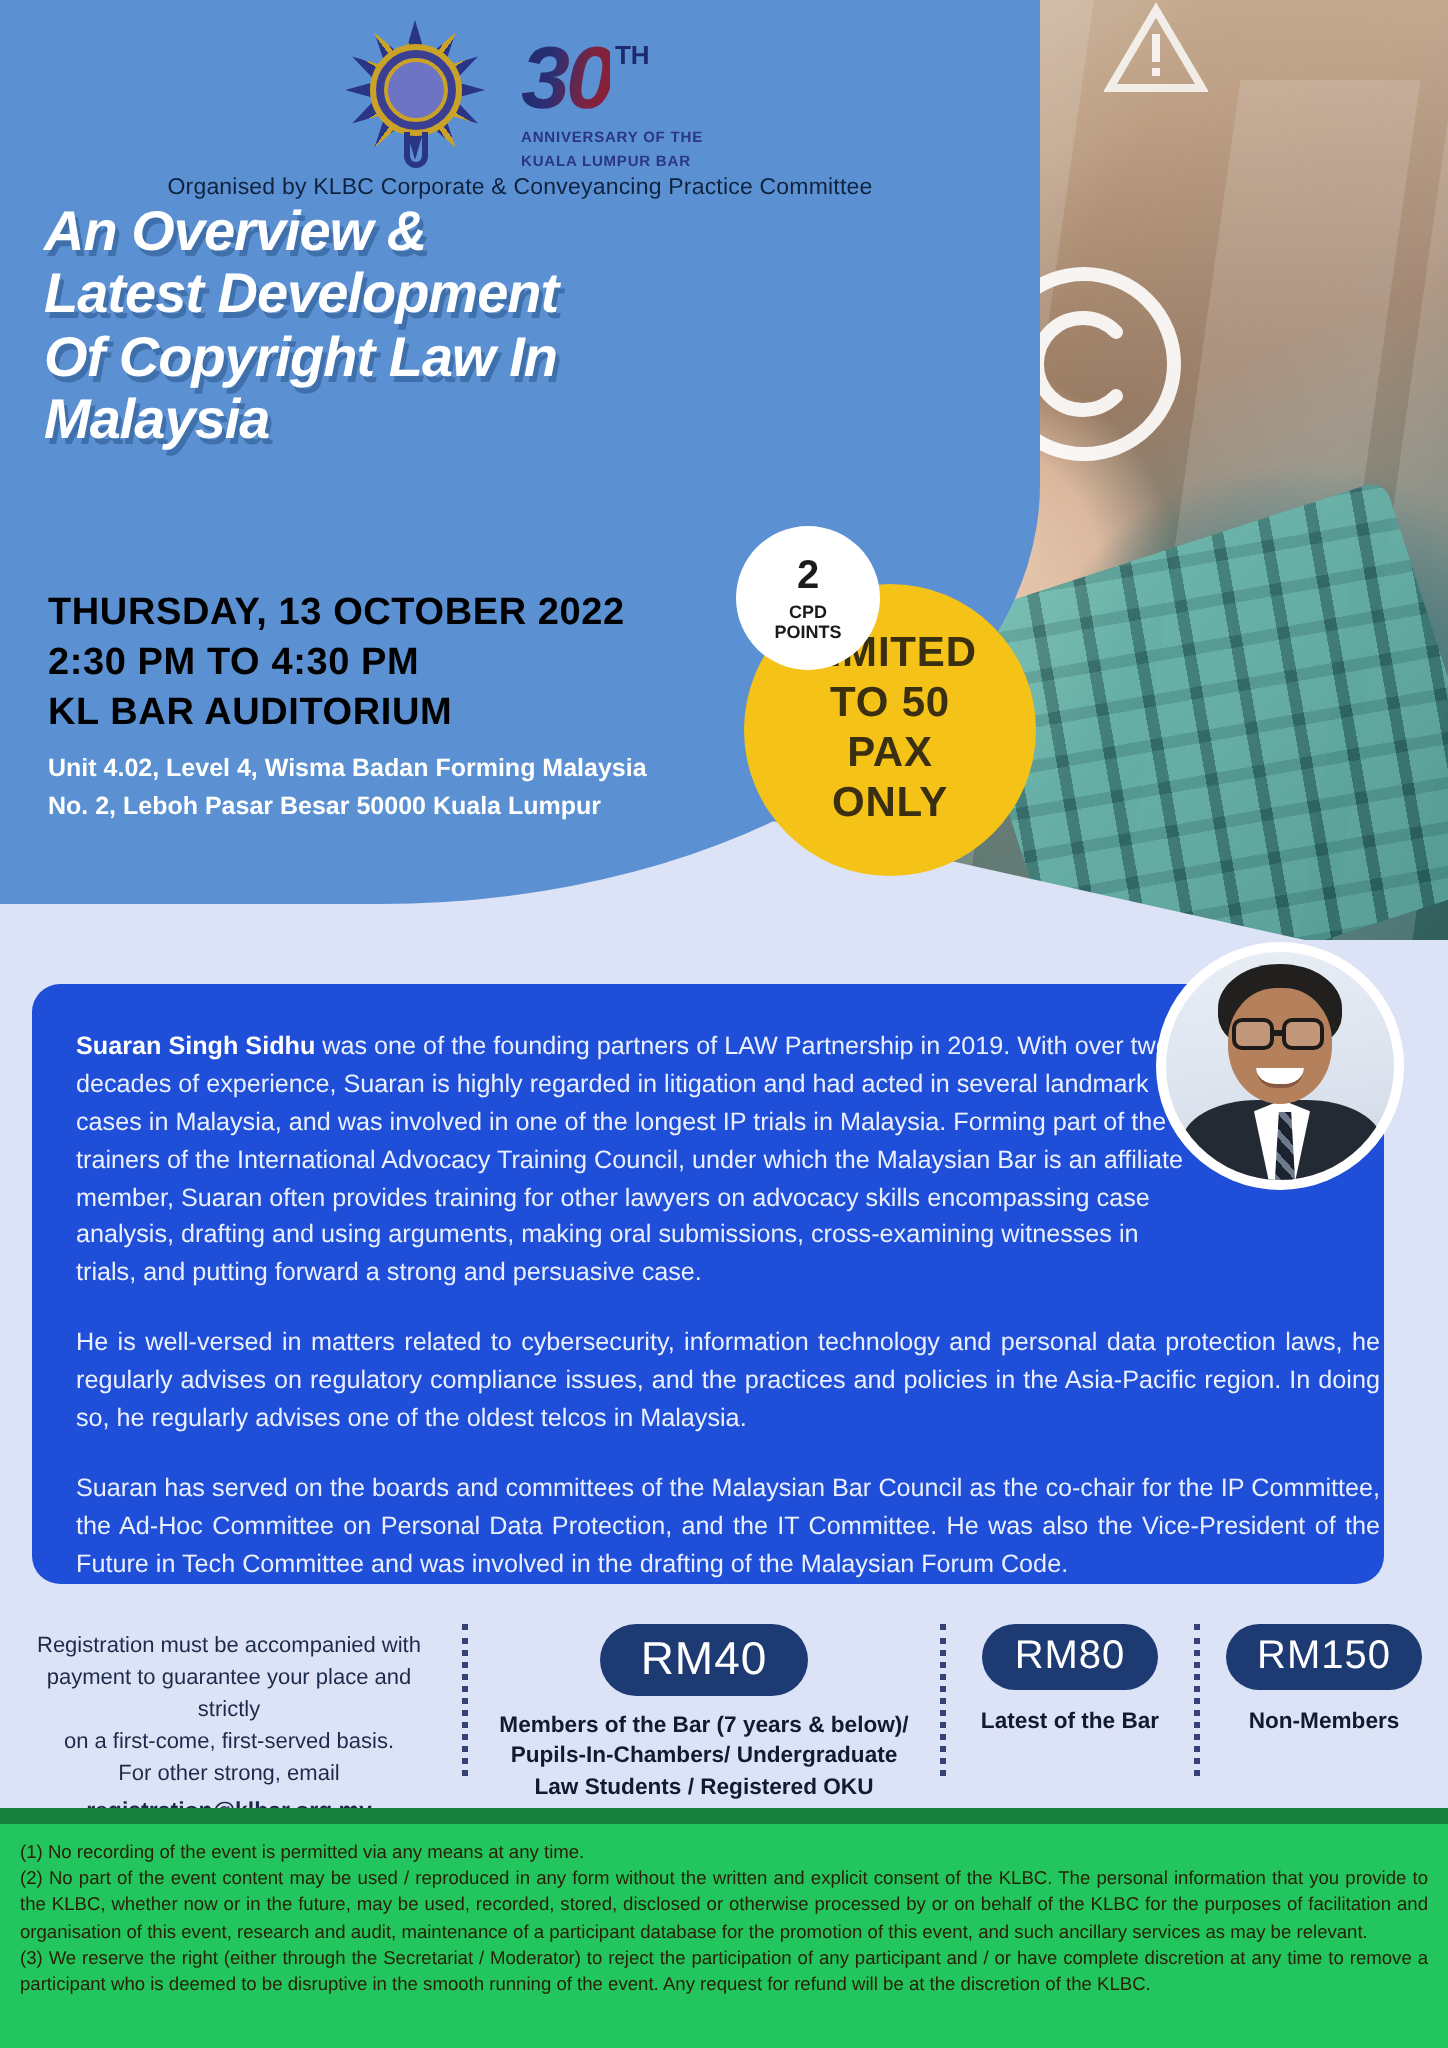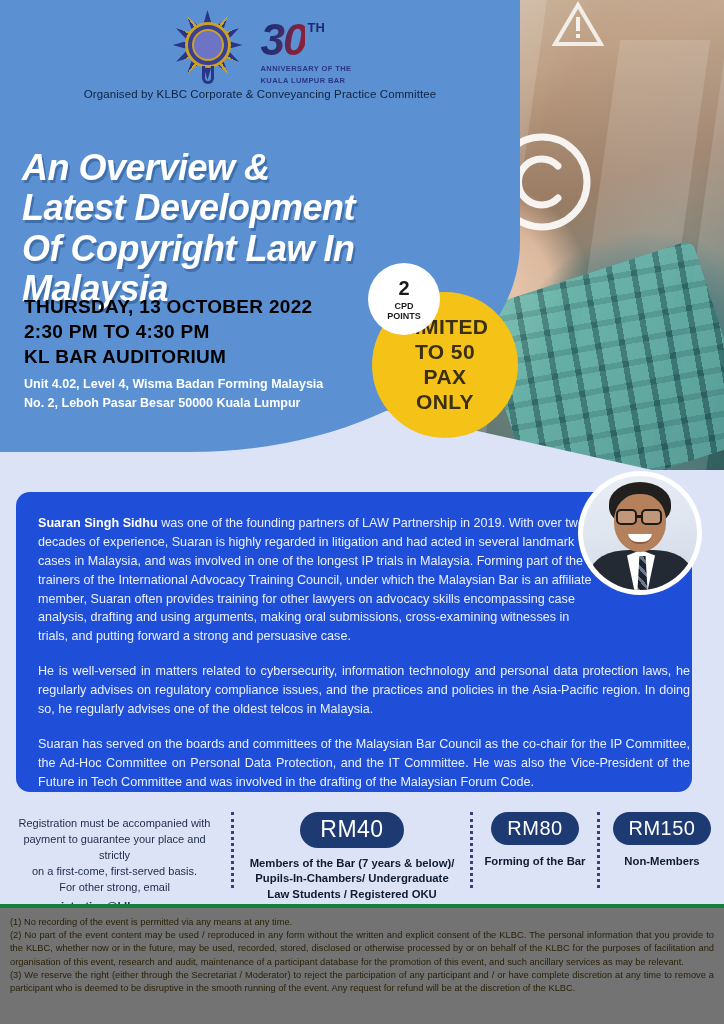--- a/index.html
+++ b/index.html
@@ -109,24 +109,23 @@
   .thirty-th { font-size:13px; font-weight:bold; color:#1f2a6e; margin-top:3px; margin-left:2px; }
   .thirty-sub { font-size:7.5px; font-weight:bold; color:#2b3588; letter-spacing:.4px; line-height:1.35; margin-top:2px; }
 
   .organised {
     font-size:11.5px; color:#0f2340; margin-top:2px; letter-spacing:.1px;
   }
 
   
   .title {
     position:absolute; left:22px; top:100px; width:460px; z-index:6;
-    font-size:36px; font-weight:bold; font-style:italic; color:#ffffff;
+    font-size:28px; font-weight:bold; font-style:italic; color:#ffffff;
     line-height:1.12; letter-spacing:-.5px;
     text-shadow:2px 3px 0 rgba(40,85,140,.55);
-    margin-top:48px;
   }
   .title span { display:block; }
 
   
   .when { position:absolute; left:24px; top:294px; z-index:6; }
   .when .big {
     font-size:19px; font-weight:bold; color:#000000; line-height:1.32;
     letter-spacing:.3px;
   }
   .addr {
@@ -215,21 +214,21 @@
   }
   .p80 .pill, .p150 .pill { font-size:20px; padding:6px 16px 7px; }
   .price-desc {
     margin-top:8px; font-size:11.3px; font-weight:bold; color:#0f1b33; line-height:1.35;
   }
   .p80 .price-desc, .p150 .price-desc { font-size:11.3px; margin-top:9px; }
 
   
   .terms {
     position:absolute; left:0; bottom:0; width:724px; height:120px; z-index:6;
-    background:#737373; border-top:4px solid #15803d;
+    background:#22c55e; border-top:8px solid #15803d;
     padding:8px 10px 6px 10px;
   }
   .terms p { font-size:9.3px; color:#2a2207; line-height:1.42; text-align:justify; }
   .terms p.t1 { text-align:left; }
 </style>
 </head>
 <body>
 
 <div class="poster">
 
@@ -347,21 +346,21 @@
 
     <div class="price-cell p40">
       <div class="pill">RM40</div>
       <div class="price-desc">Members of the Bar (7 years &amp; below)/ Pupils-In-Chambers/ Undergraduate Law Students / Registered OKU</div>
     </div>
 
     <div class="dotline"></div>
 
     <div class="price-cell p80">
       <div class="pill">RM80</div>
-      <div class="price-desc">Forming of the Bar</div>
+      <div class="price-desc">Latest of the Bar</div>
     </div>
 
     <div class="dotline"></div>
 
     <div class="price-cell p150">
       <div class="pill">RM150</div>
       <div class="price-desc">Non-Members</div>
     </div>
   </div>
 

